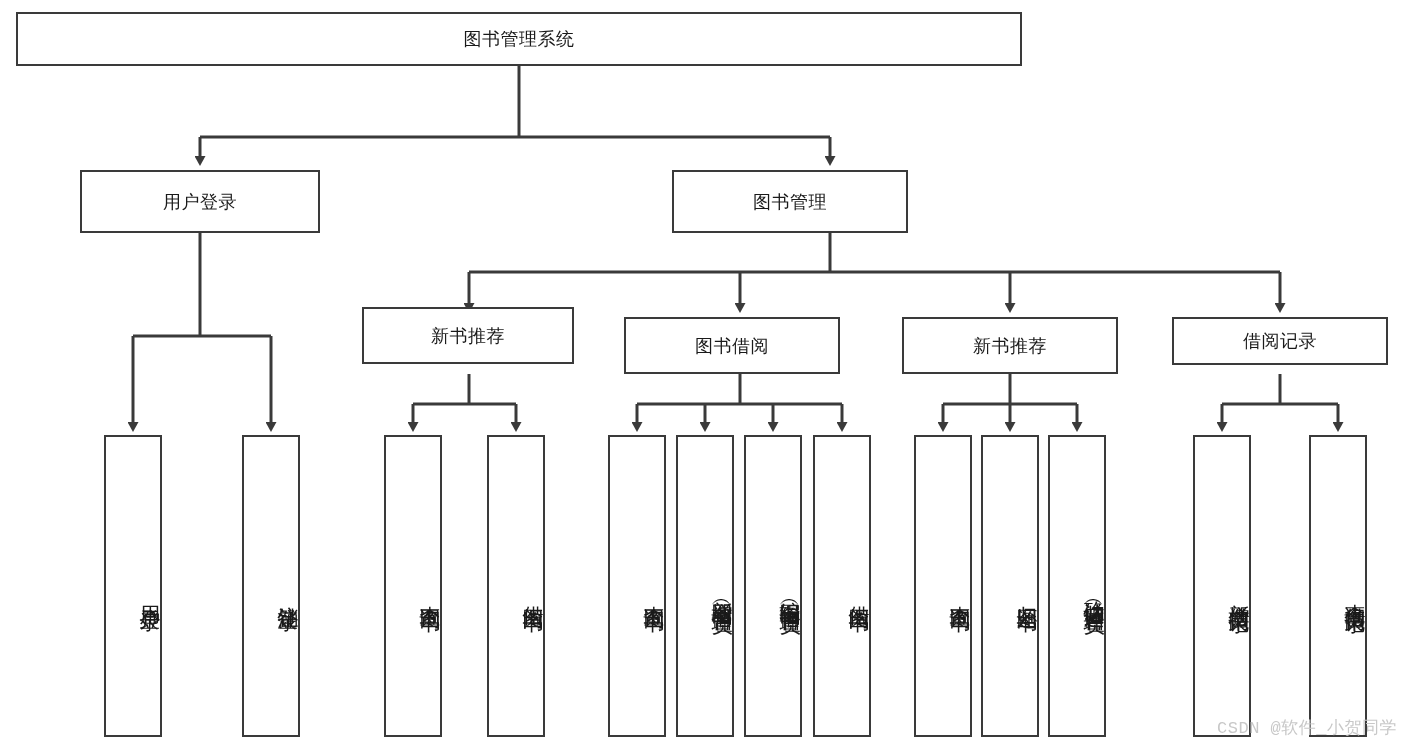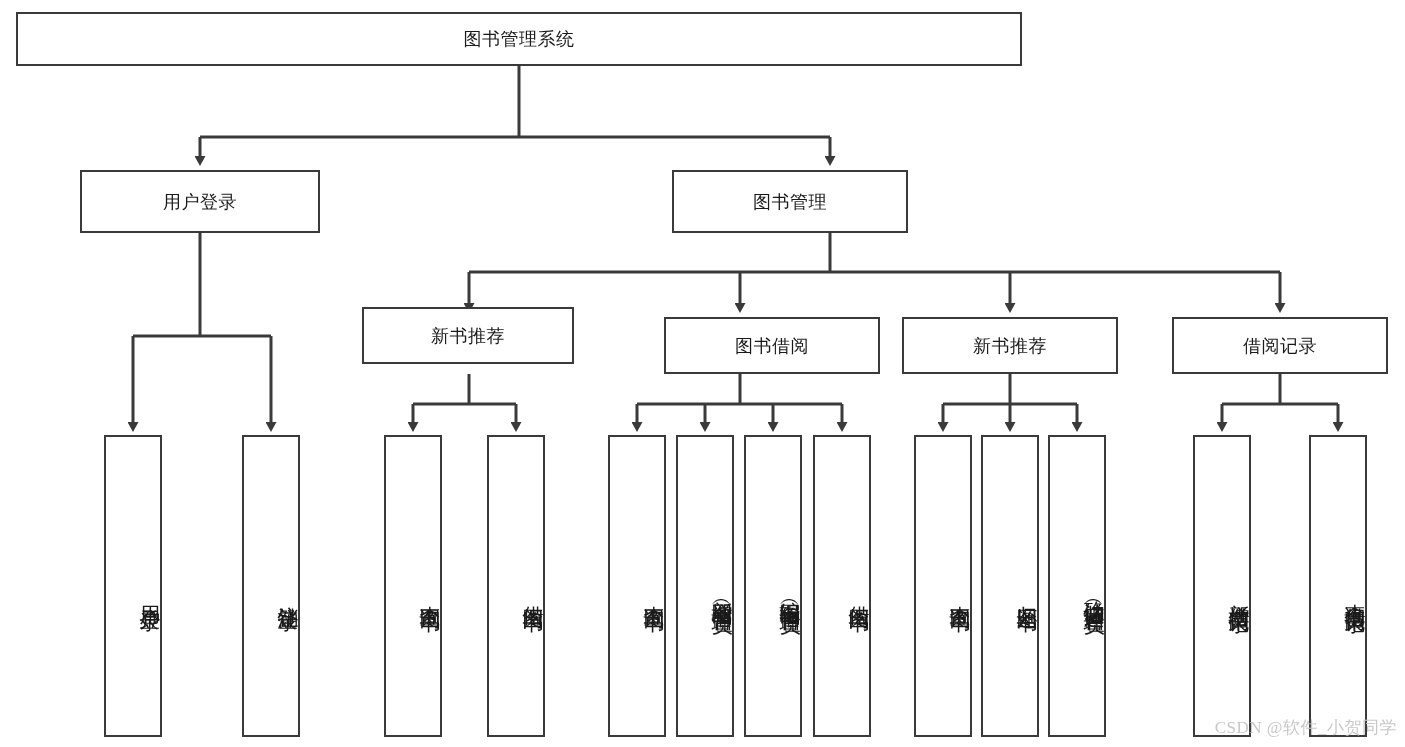--- a/index.html
+++ b/index.html
@@ -60,21 +60,21 @@
   }
   .watermark {
     position: absolute;
     right: 8px;
     bottom: 8px;
     font-size: 17px;
     color: #c8c8c8;
     letter-spacing: 0.5px;
     z-index: 5;
     white-space: nowrap;
-    font-family: Liberation Serif, serif;
+    font-family: Liberation Mono, monospace;
   }
 </style>
 </head>
 <body>
 
 <div id="diagram-root">
 
   <svg id="edges" viewBox="0 0 1405 747">
     <defs>
       <marker id="arrow" markerWidth="10" markerHeight="11" refX="2" refY="5.5" orient="auto" markerUnits="userSpaceOnUse">
@@ -132,27 +132,27 @@
   <div class="node" style="left:80px; top:170px; width:240px; height:63px;">
     <span class="node-label">用户登录</span>
   </div>
   <div class="node" style="left:672px; top:170px; width:236px; height:63px;">
     <span class="node-label">图书管理</span>
   </div>
 
   <div class="node" style="left:362px; top:307px; width:212px; height:57px;text-align:right;">
     <span class="node-label">新书推荐</span>
   </div>
-  <div class="node" style="left:664px; top:317px; width:216px; height:57px;">
+  <div class="node" style="left:624px; top:317px; width:216px; height:57px;">
     <span class="node-label">图书借阅</span>
   </div>
   <div class="node" style="left:902px; top:317px; width:216px; height:57px;">
     <span class="node-label">新书推荐</span>
   </div>
-  <div class="node" style="left:1172px; top:317px; width:216px; height:57px;">
+  <div class="node" style="left:1172px; top:317px; width:216px; height:48px;">
     <span class="node-label">借阅记录</span>
   </div>
 
   <div class="node vertical" style="left:104px; top:435px; width:58px; height:302px;">
     <span class="node-label">用户登录</span>
   </div>
   <div class="node vertical" style="left:242px; top:435px; width:58px; height:302px;">
     <span class="node-label">注销登录</span>
   </div>
 

